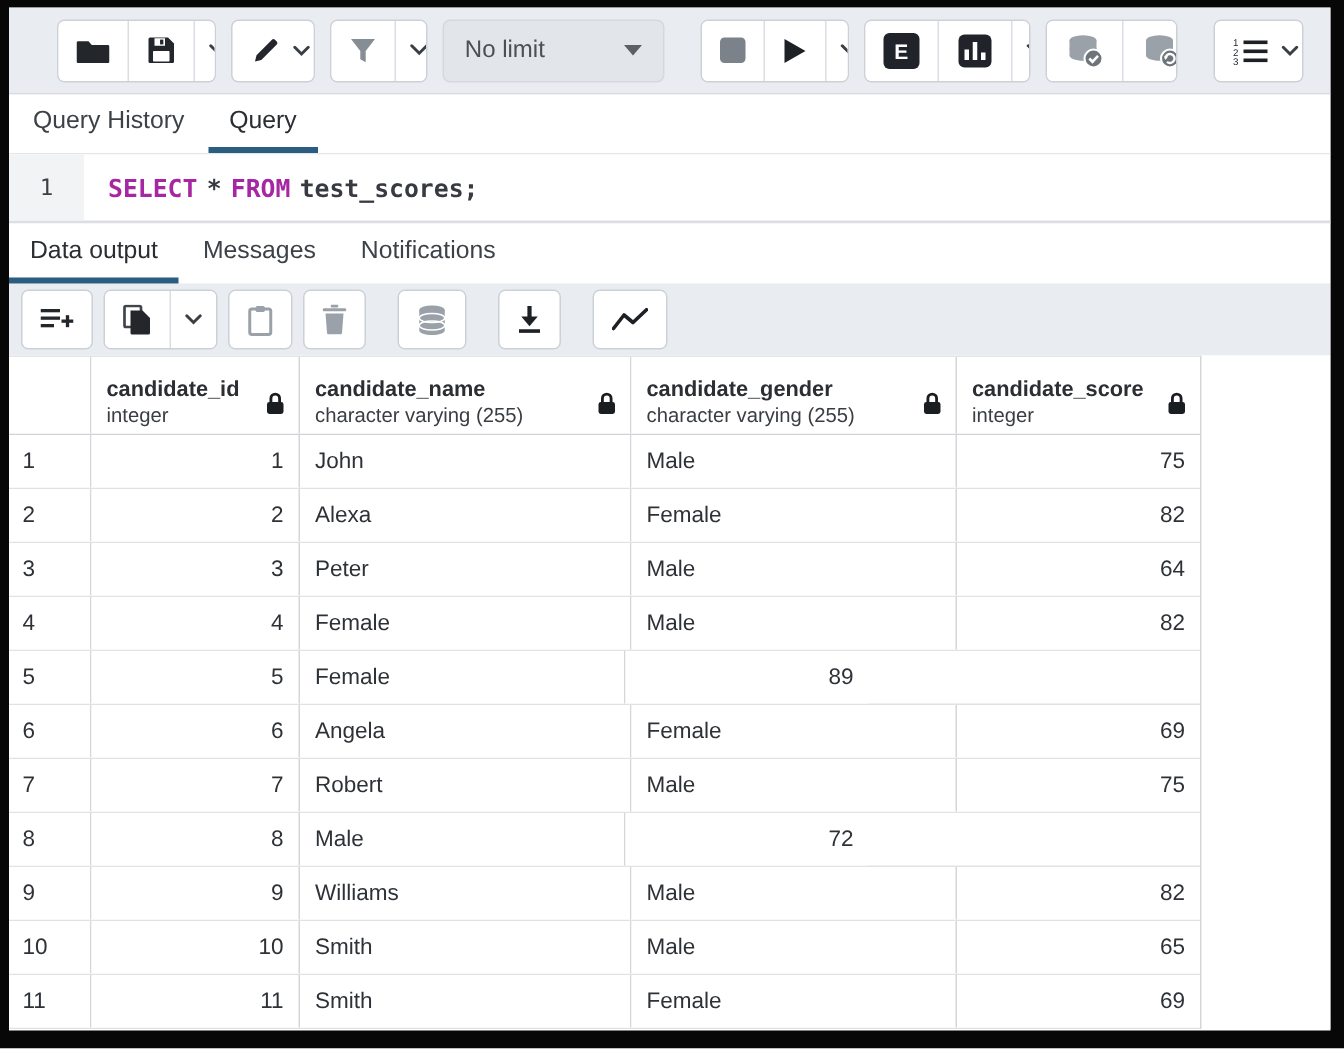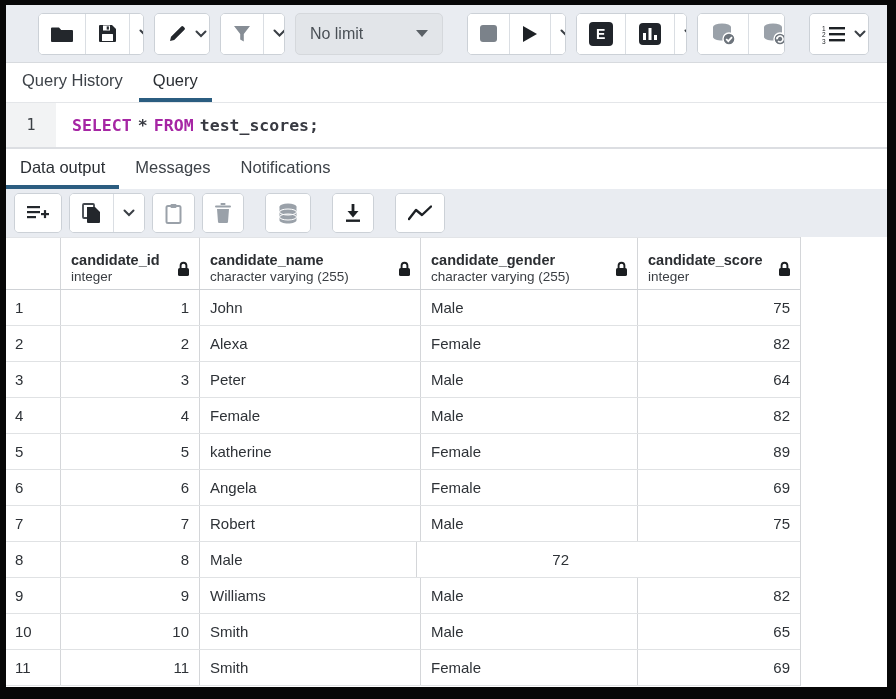--- a/index.html
+++ b/index.html
@@ -454,21 +454,20 @@
     <div class="cell c-rownum">4</div>
     <div class="cell c-id num">4</div>
     <div class="cell c-name">Female</div>
     <div class="cell c-gender">Male</div>
     <div class="cell c-score num">82</div>
   </div>
 
   <div class="row">
     <div class="cell c-rownum">5</div>
     <div class="cell c-id num">5</div>
-    <div class="cell c-name">katherine</div>
     <div class="cell c-gender">Female</div>
     <div class="cell c-score num">89</div>
   </div>
 
   <div class="row">
     <div class="cell c-rownum">6</div>
     <div class="cell c-id num">6</div>
     <div class="cell c-name">Angela</div>
     <div class="cell c-gender">Female</div>
     <div class="cell c-score num">69</div>

